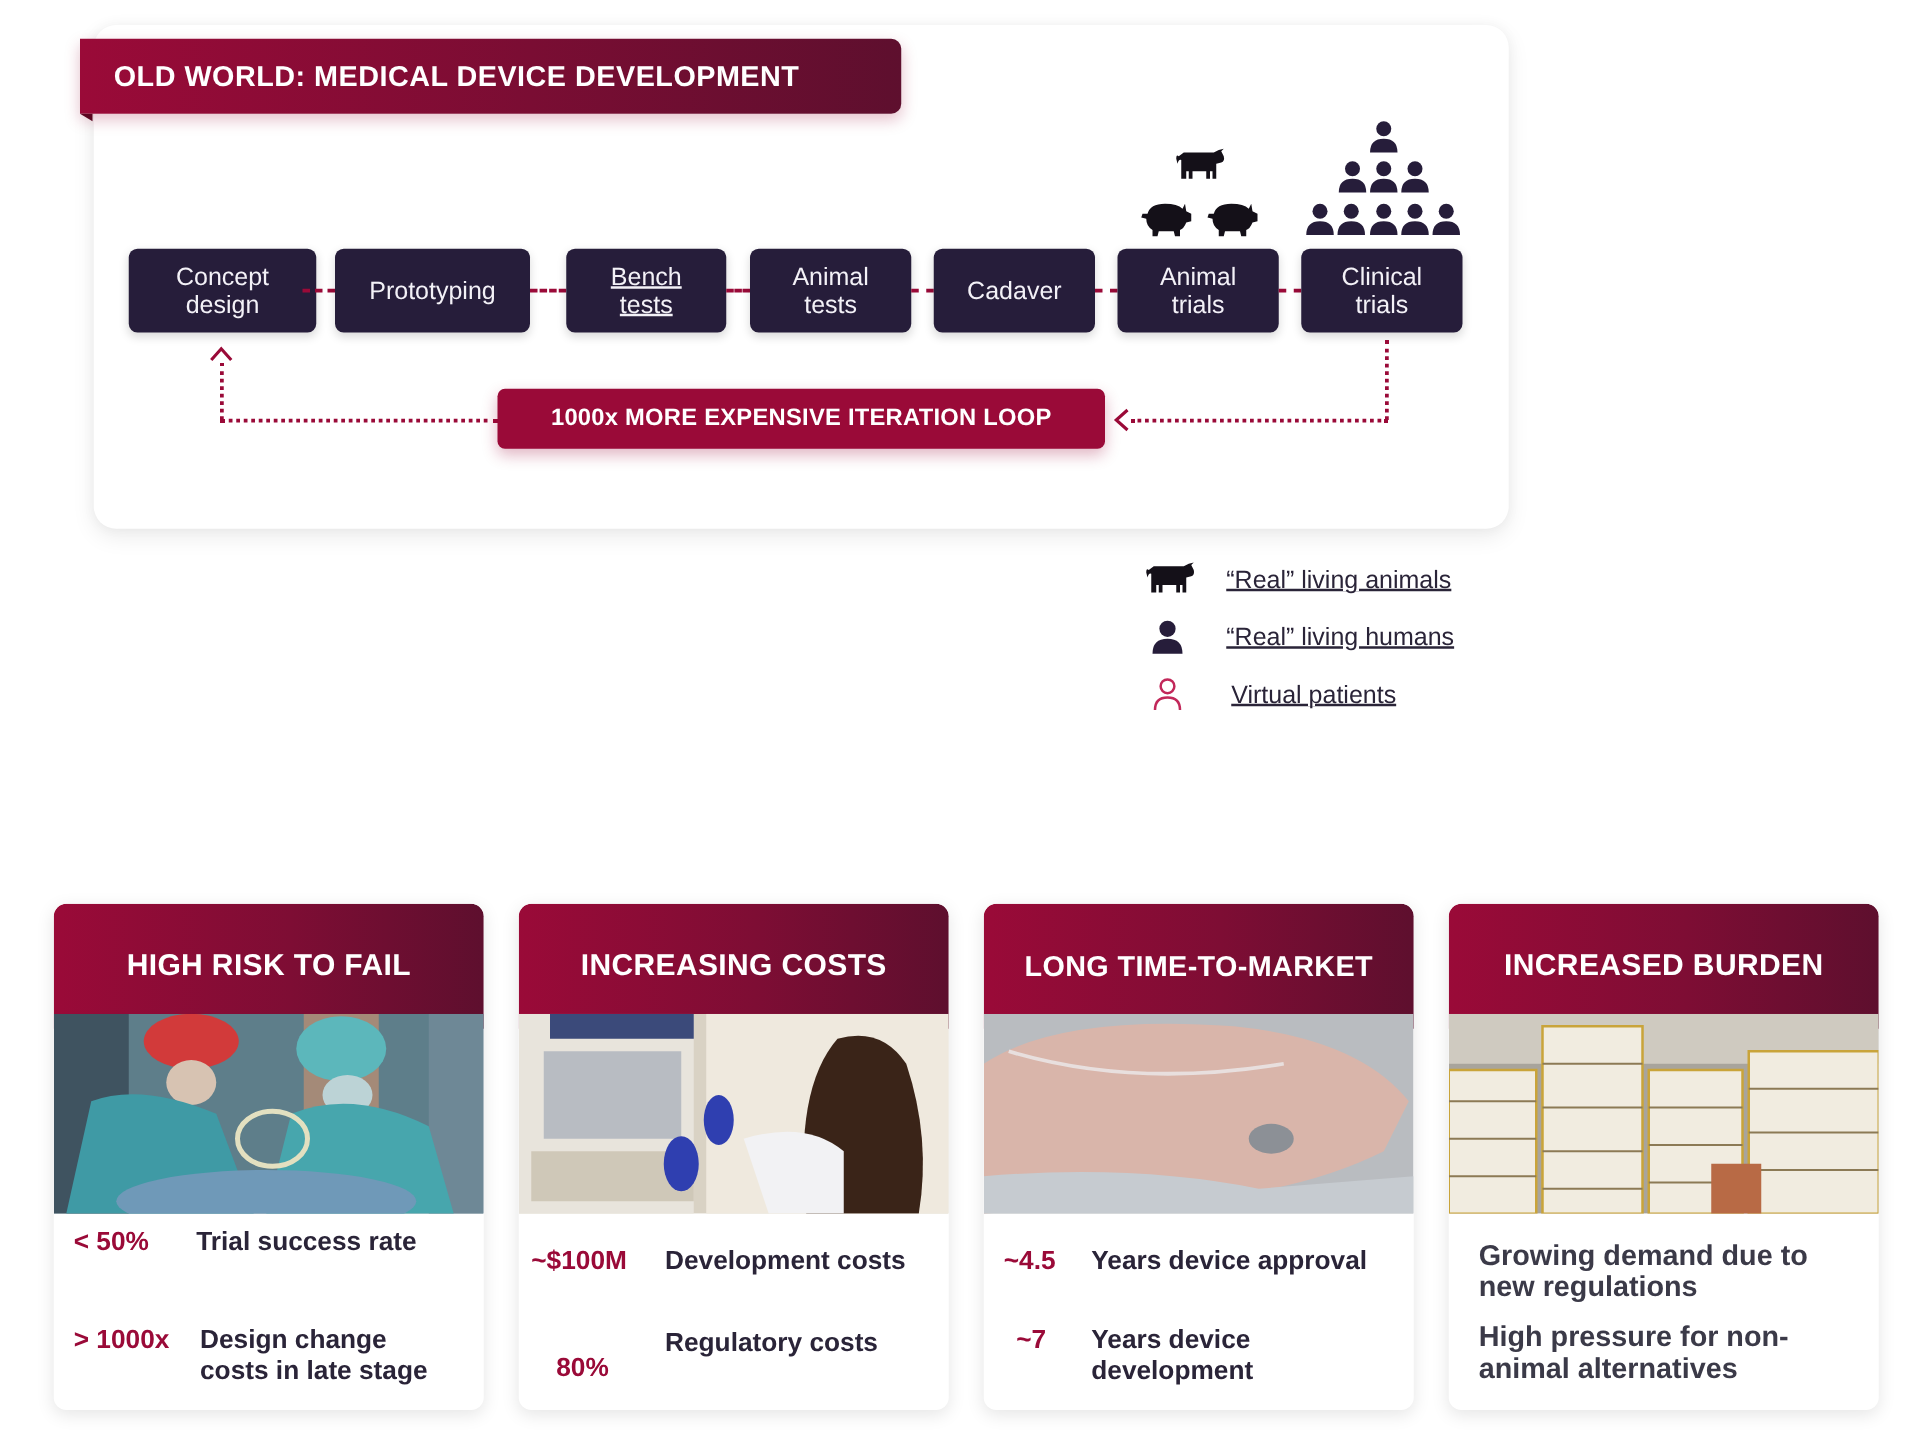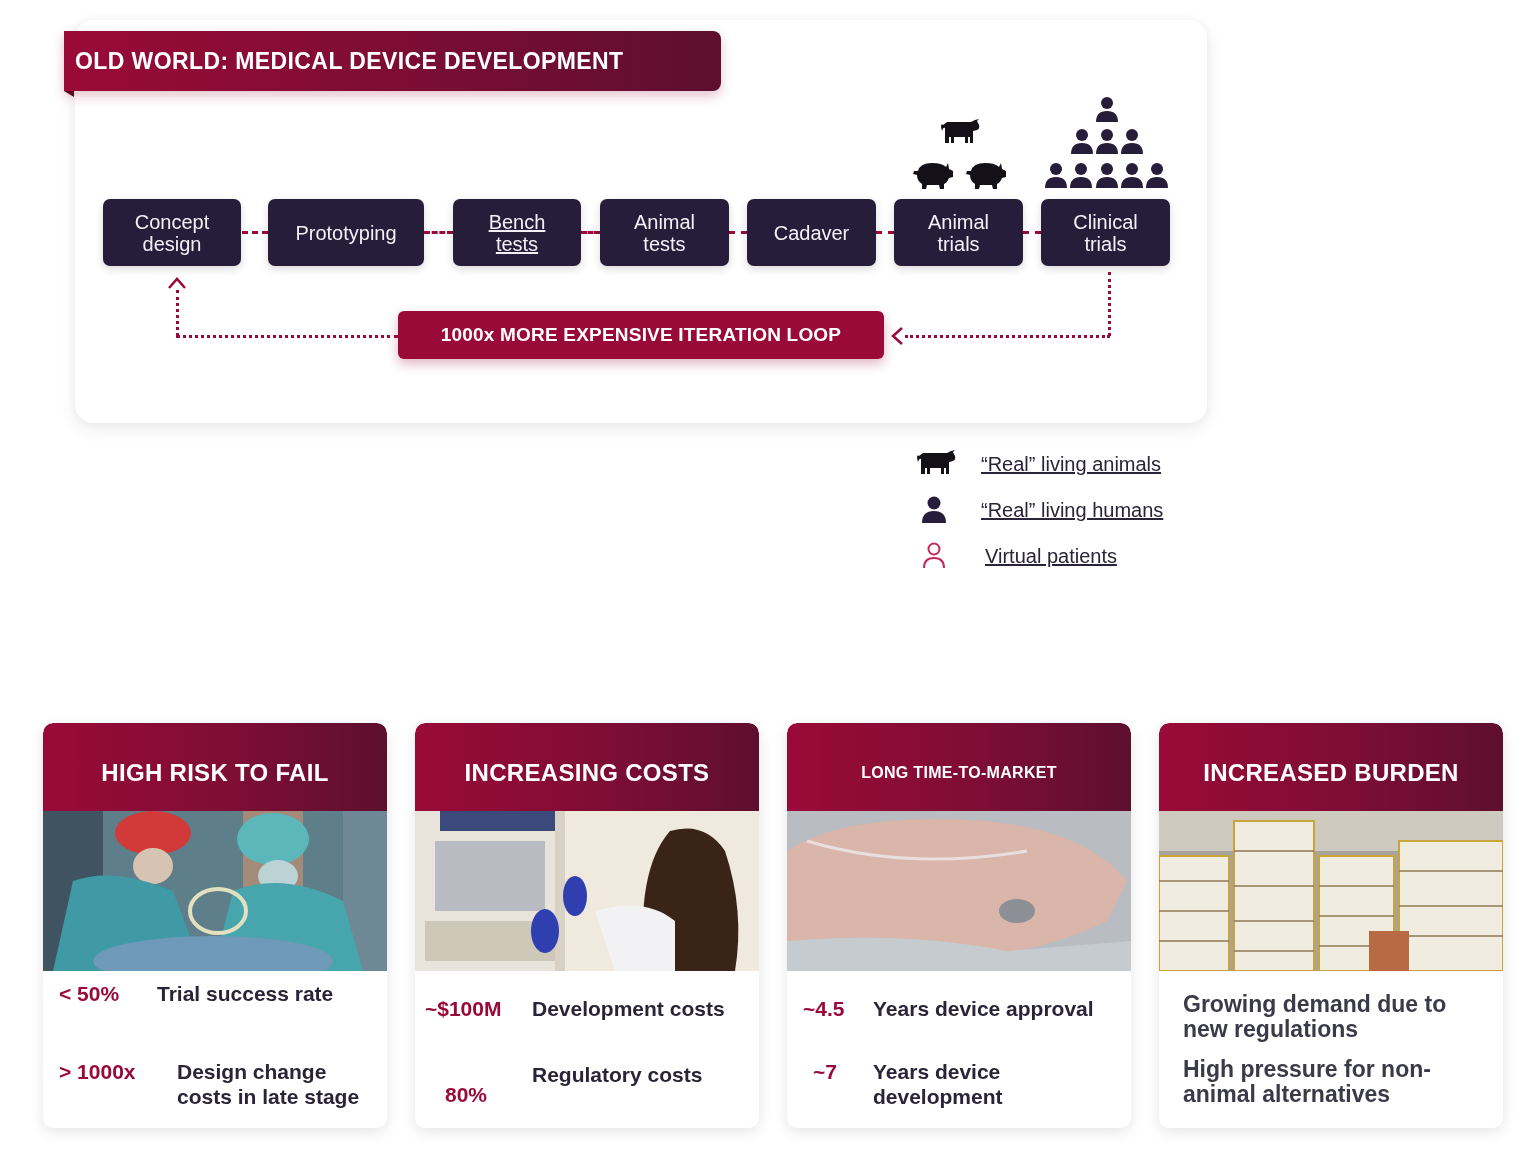--- a/index.html
+++ b/index.html
@@ -9,21 +9,21 @@
   .panel {
     position: absolute; left: 75px; top: 20px; width: 1132px; height: 403px;
     background: #ffffff; border-radius: 18px;
     box-shadow: 0 6px 18px rgba(0,0,0,0.08), 0 0 10px rgba(0,0,0,0.04);
   }
   .title-banner {
     position: absolute; left: 64px; top: 31px; width: 657px; height: 60px;
     background: linear-gradient(90deg, #9a0a38 0%, #7a0d33 55%, #5e0f2e 100%);
     border-radius: 0 8px 8px 0;
     color: #fff; font-size: 23px; font-weight: bold; letter-spacing: 0.4px;
-    display: flex; align-items: center; padding-left: 11px;
+    display: flex; align-items: center; padding-left: 27px;
     box-shadow: 0 5px 12px rgba(154,10,56,0.25);
   }
   .title-banner::after {
     content: ""; position: absolute; left: 0; bottom: -6px;
     border-top: 6px solid #5a0620; border-left: 10px solid transparent;
   }
 
   .stage {
     position: absolute; top: 199px; height: 67px; background: #261d3a;
     border-radius: 7px; color: #f3f1f7; font-size: 20px; line-height: 22px;
@@ -67,21 +67,21 @@
   .stat-value { color: #9a0a38; }
   .stat-label { color: #2a2438; white-space: pre-line; }
   .plain-text { position: absolute; left: 24px; font-size: 23px; font-weight: bold; color: #3b3a48; line-height: 25px; white-space: pre-line; }
 </style>
 </head>
 <body>
 
 <div class="panel"></div>
 <div class="title-banner">OLD WORLD: MEDICAL DEVICE DEVELOPMENT</div>
 
-<div class="stage" style="left:103px;width:138px;">Concept
+<div class="stage" style="left:103px;width:150px;">Concept
 design</div>
 <div class="connector" style="left:242px;width:26px;"></div>
 <div class="stage" style="left:268px;width:156px;">Prototyping</div>
 <div class="connector" style="left:424px;width:29px;"></div>
 <div class="stage" style="left:453px;width:128px;text-decoration:underline;">Bench
 tests</div>
 <div class="connector" style="left:581px;width:19px;"></div>
 <div class="stage" style="left:600px;width:129px;">Animal
 tests</div>
 <div class="connector" style="left:729px;width:18px;"></div>
@@ -204,21 +204,21 @@
       <path d="M170 160 L190 80 Q240 60 300 90 L320 160 Z" fill="#47a6ad"></path>
       <ellipse cx="170" cy="150" rx="120" ry="25" fill="#6f99b8"></ellipse>
       <ellipse cx="175" cy="100" rx="28" ry="22" fill="none" stroke="#e3e0c0" stroke-width="4"></ellipse>
     </svg>
   </div>
   <div class="card-body">
     <div class="stat-row" style="left:16px;top:0;">
       <span class="stat-value" style="width:98px;">&lt; 50%</span>
       <span class="stat-label">Trial success rate</span>
     </div>
-    <div class="stat-row" style="left:16px;top:78px;gap:17px;">
+    <div class="stat-row" style="left:16px;top:78px;">
       <span class="stat-value" style="width:101px;">&gt; 1000x</span>
       <span class="stat-label">Design change
 costs in late stage</span>
     </div>
   </div>
 </div>
 
 <div class="card" style="left:415px;">
   <div class="card-header">INCREASING COSTS</div>
   <div class="card-image">
@@ -241,21 +241,21 @@
       <span class="stat-label">Development costs</span>
     </div>
     <div class="stat-row" style="left:30px;top:81px;">
       <span class="stat-value" style="width:87px;margin-top:20px;">80%</span>
       <span class="stat-label">Regulatory costs</span>
     </div>
   </div>
 </div>
 
 <div class="card" style="left:787px;">
-  <div class="card-header" style="font-size:16px;">LONG TIME-TO-MARKET</div>
+  <div class="card-header" style="font-size:23px;">LONG TIME-TO-MARKET</div>
   <div class="card-image">
     <svg width="344" height="160" viewBox="0 0 344 160" preserveAspectRatio="none">
       <rect width="344" height="160" fill="#b9bcc0"></rect>
       <path d="M0 40 Q60 0 200 10 Q300 20 340 70 L320 110 Q240 150 120 150 L0 160 Z" fill="#d9b5aa"></path>
       <path d="M0 160 L0 130 Q120 120 220 140 L344 130 L344 160 Z" fill="#c6cbd0"></path>
       <ellipse cx="230" cy="100" rx="18" ry="12" fill="#8c9096"></ellipse>
       <path d="M20 30 Q120 60 240 40" stroke="#eef1f3" stroke-width="3" fill="none" opacity="0.7"></path>
     </svg>
   </div>
   <div class="card-body">

